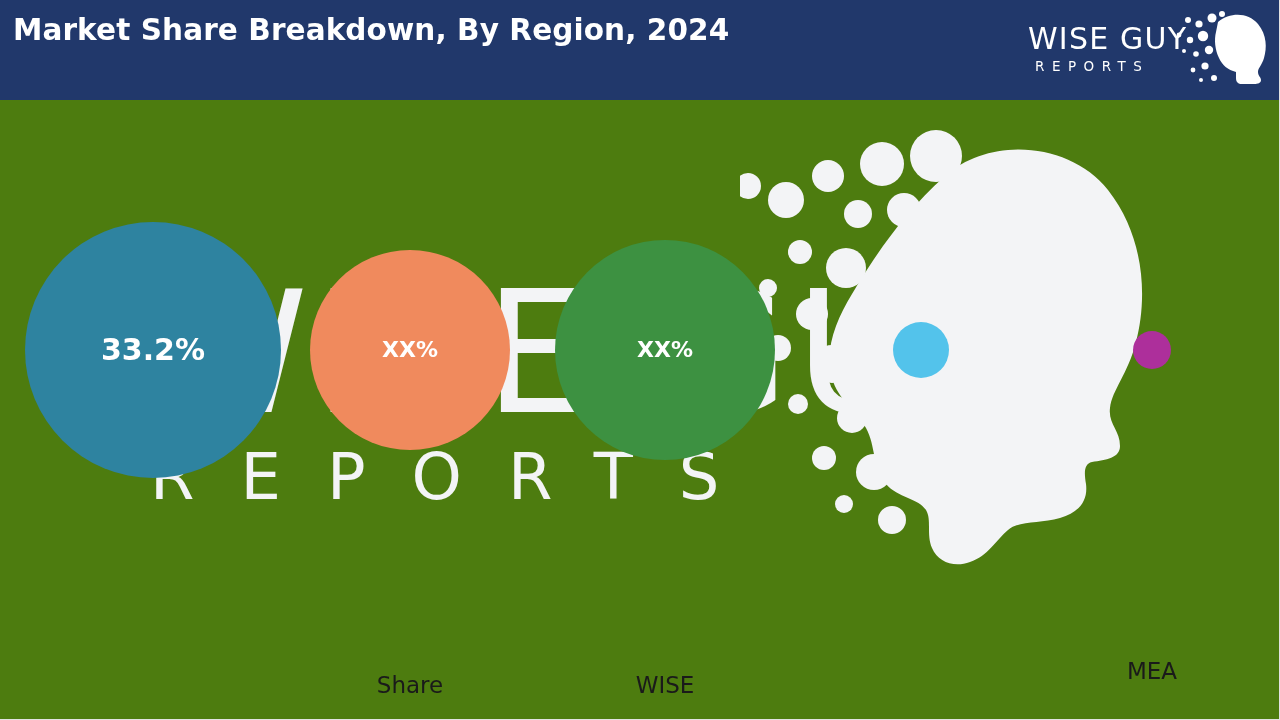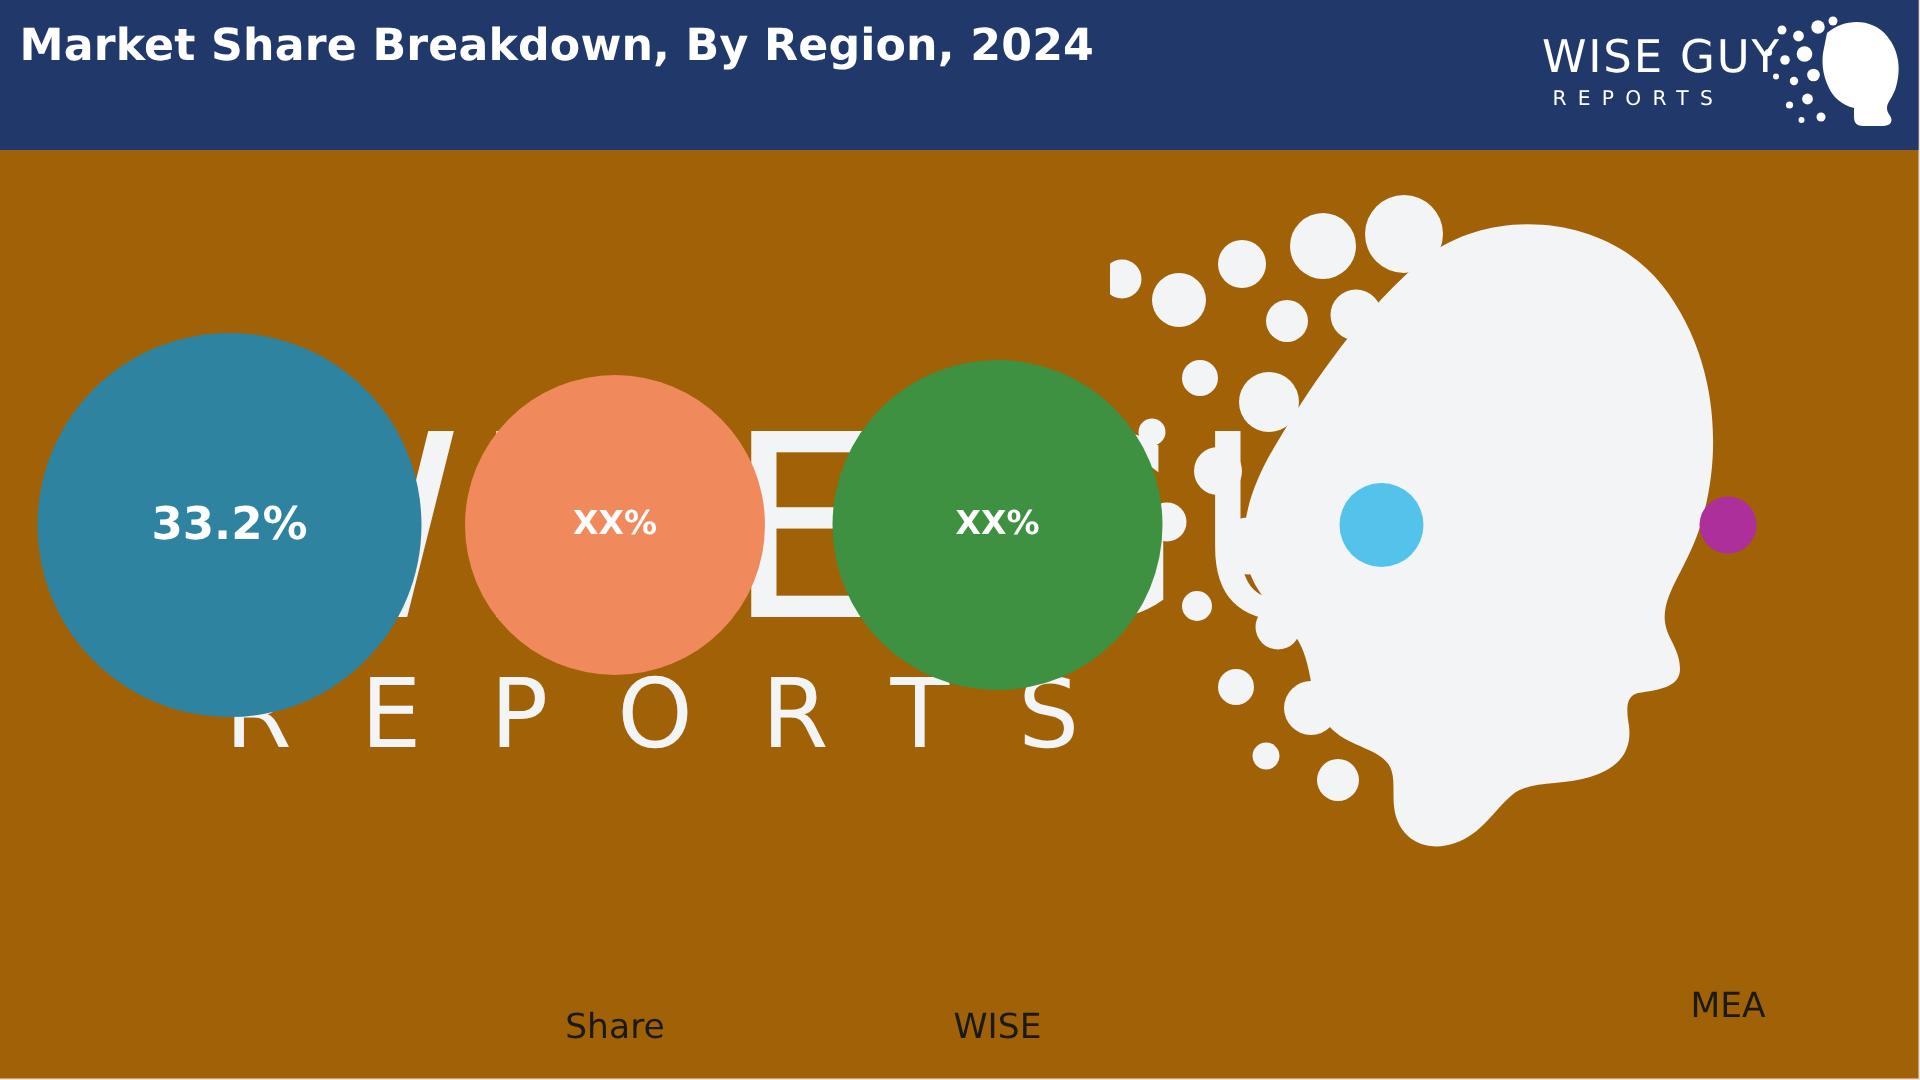--- a/index.html
+++ b/index.html
@@ -13,21 +13,21 @@
     background: #ffffff;
     font-family: "DejaVu Sans", sans-serif;
   }
   #page {
     position: relative;
     width: 1280px;
     height: 720px;
     box-sizing: border-box;
     border-right: 1px solid #e2e2e2;
     border-bottom: 1px solid #e2e2e2;
-    background: #a16207;
+    background: #4d7c0f;
     overflow: hidden;
   }
 
   
   #header {
     position: absolute;
     left: 0; top: 0;
     width: 1280px;
     height: 100px;
     background: #21386b;

